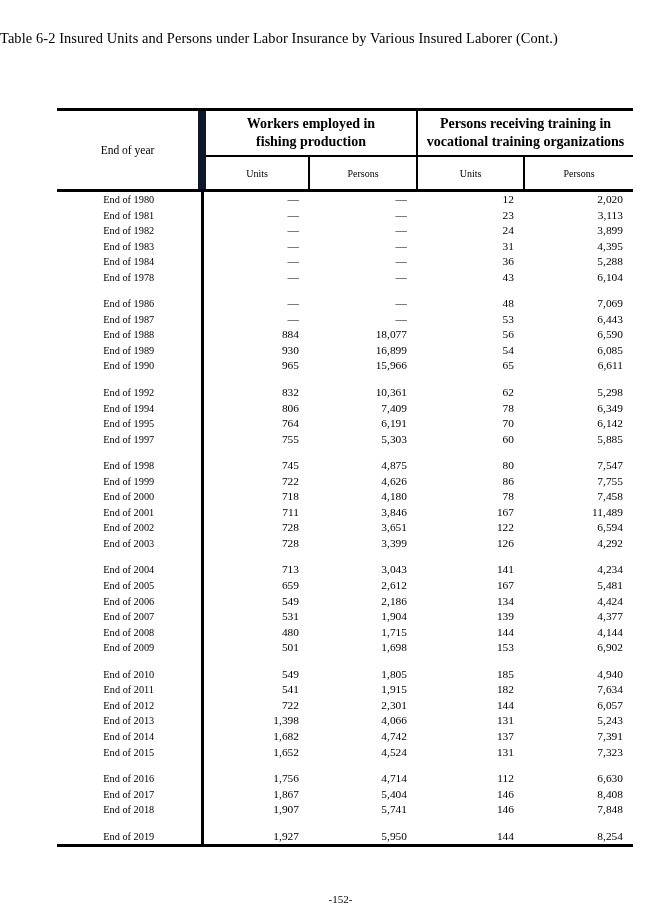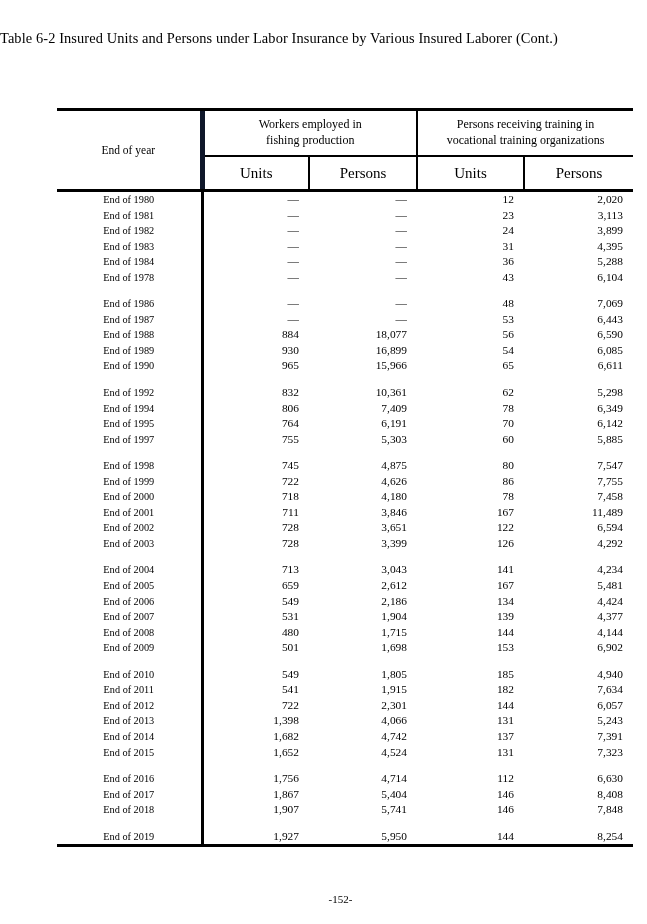--- a/index.html
+++ b/index.html
@@ -68,35 +68,36 @@
   thead td, thead th {
     padding: 0;
     font-weight: normal;
     font-size: 11px;
     text-align: center;
     vertical-align: middle;
   }
 
   .hdr-year {
     height: 76px;
-    border-right: 5px solid #0f172a;
+    border-right: 8px solid #0f172a;
     font-size: 11.5px;
   }
   .hdr-group {
     height: 44px;
-    font-size: 12px;
+    font-size: 14px;
     line-height: 1.32;
     border-bottom: 2px solid #000;
+    font-weight: bold;
   }
   .hdr-group.gsep {
     border-right: 2px solid #000;
   }
   .hdr-sub {
     height: 32px;
-    font-size: 15px;
+    font-size: 10px;
   }
   .hdr-sub.vsep {
     border-right: 2px solid #000;
   }
   .hdr-sub.gsep {
     border-right: 2px solid #000;
   }
 
   
   tbody td {

